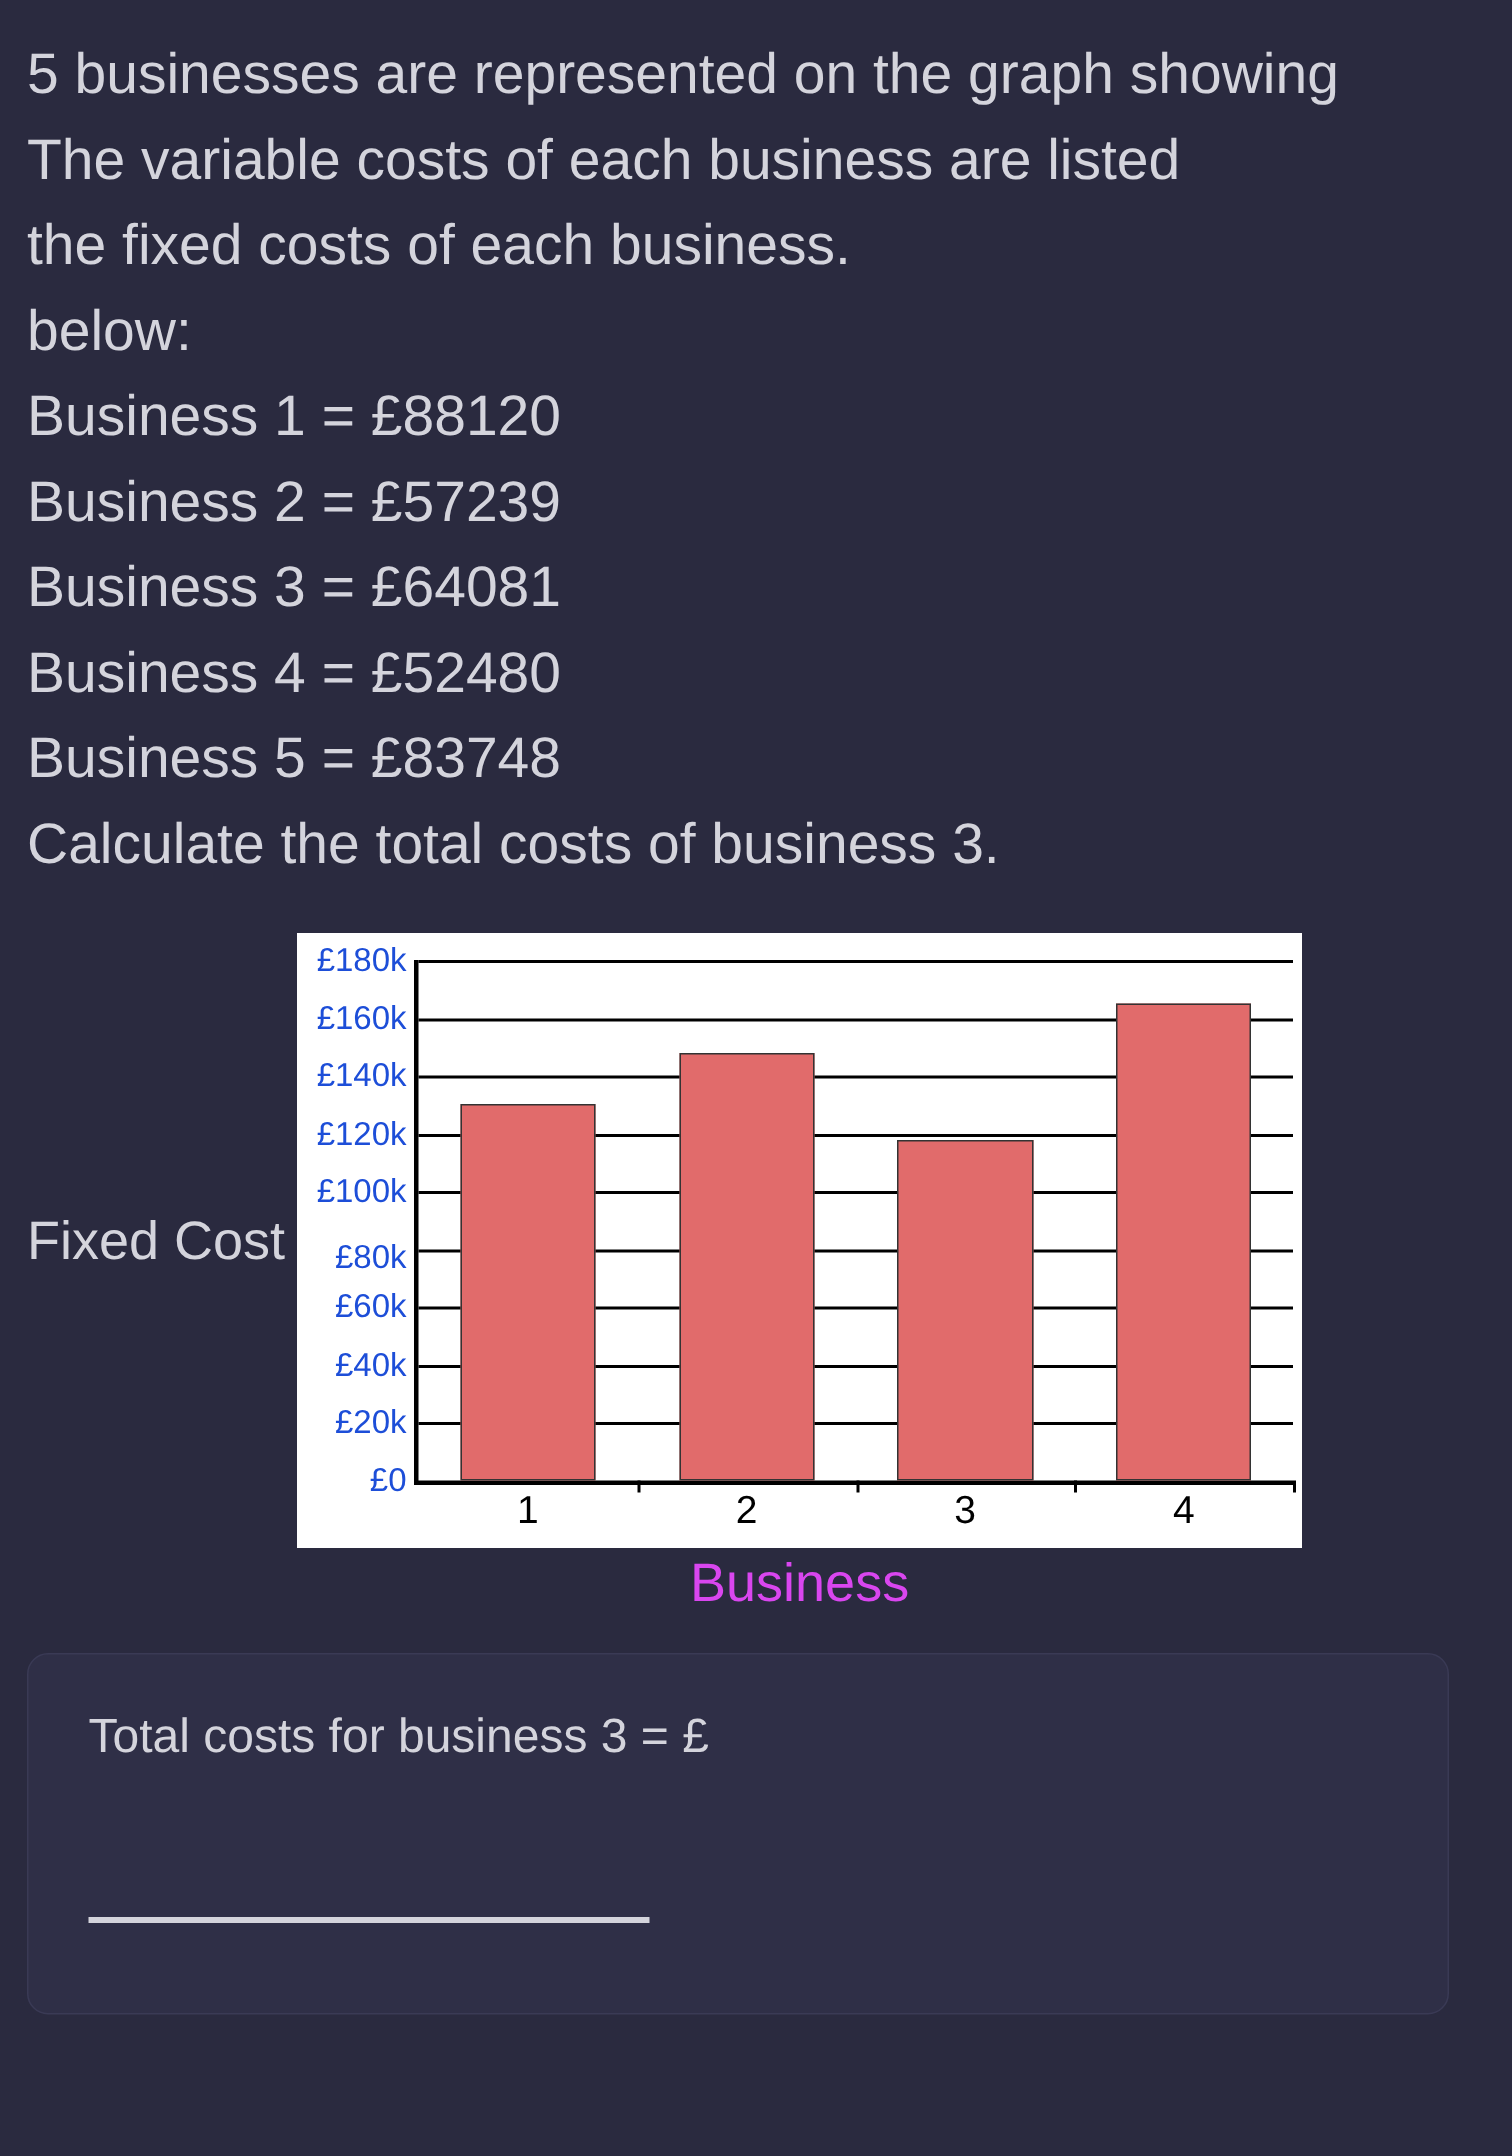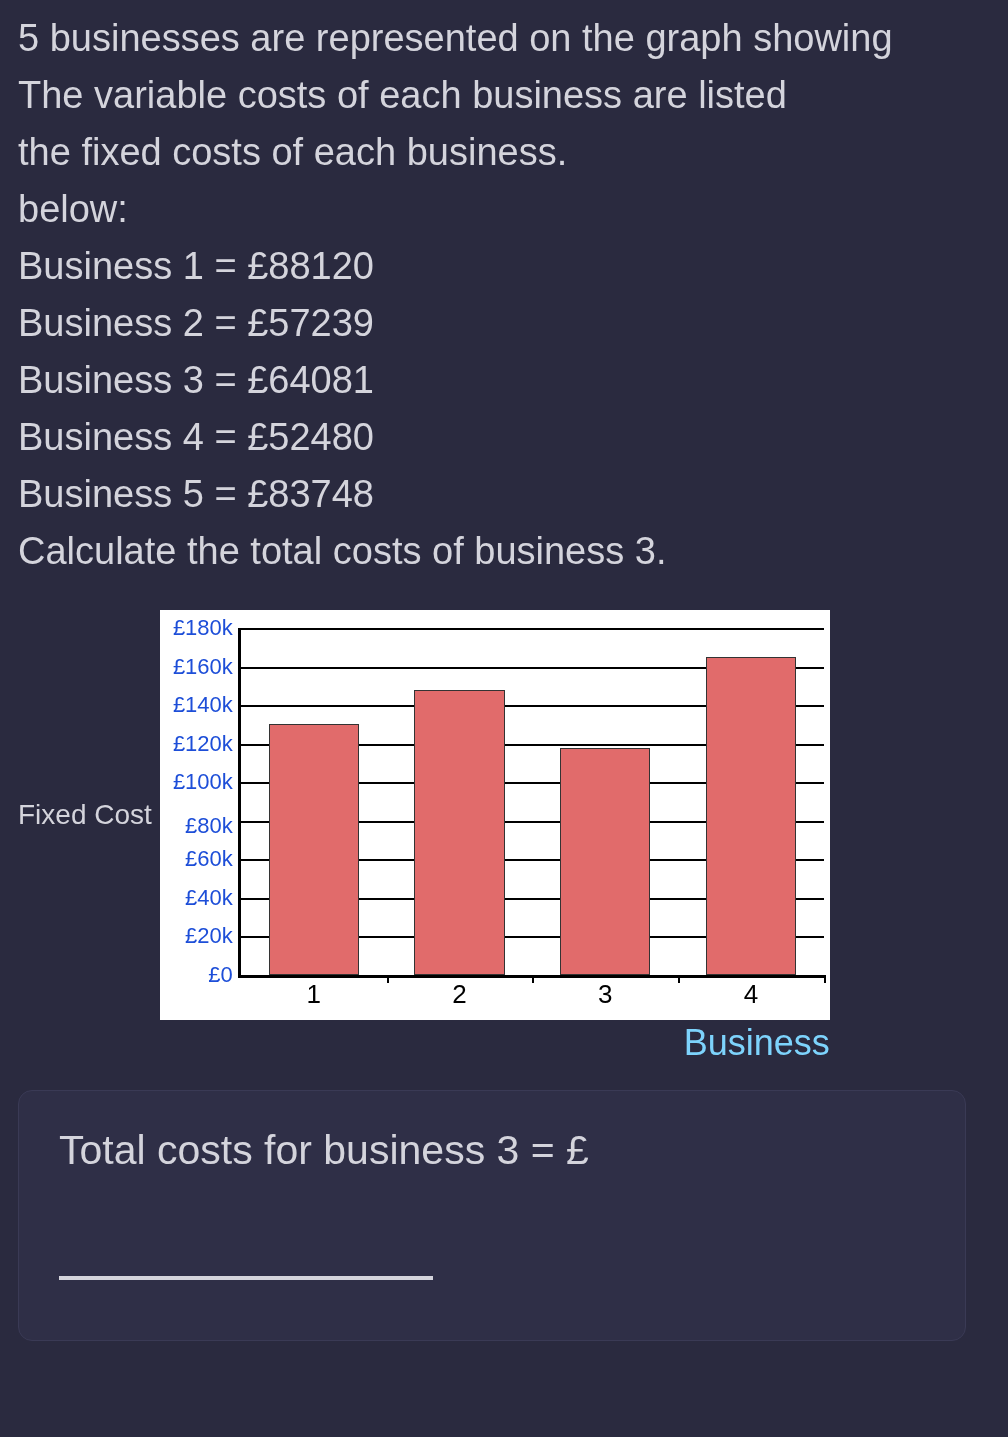--- a/index.html
+++ b/index.html
@@ -7,36 +7,37 @@
     padding: 0;
     background: #2a2a3f;
     color: #d8d8e0;
     font-family: Arial, Helvetica, sans-serif;
     width: 1008px;
   }
   .page {
     padding: 10px 18px 40px 18px;
     box-sizing: border-box;
     width: 984px;
+    margin-top: 12px;
   }
   .question-block {
     font-size: 38px;
     line-height: 1.5;
     color: #d4d4dc;
   }
   .question-block .line {
     display: block;
   }
   .chart-row {
     display: flex;
     align-items: center;
     margin-top: 30px;
   }
   .ylabel {
-    font-size: 28px;
+    font-size: 36px;
     color: #d4d4dc;
     margin-right: 8px;
     white-space: nowrap;
   }
   .chart-frame {
     background: #ffffff;
     color: #000;
     padding: 18px 10px 2px 8px;
     width: 670px;
     height: 410px;
@@ -88,37 +89,37 @@
     position: absolute;
     top: 100%;
     width: 0;
     height: 8px;
     border-left: 2px solid #000;
   }
   
   .xlabel-outer {
     position: absolute;
     left: 0; right: 0;
-    text-align: right;
+    text-align: center;
     font-size: 36px;
-    color: #7dd3fc;
+    color: #d946ef;
     bottom: -44px;
   }
   .chart-wrapper {
     position: relative;
   }
   .answer-card {
     margin-top: 70px;
     background: #2f2f47;
     border: 1px solid #3a3a55;
     border-radius: 14px;
     padding: 36px 40px 60px 40px;
   }
   .answer-prompt {
-    font-size: 41px;
+    font-size: 32px;
     color: #d4d4dc;
   }
   .answer-input-wrap {
     margin-top: 60px;
   }
   .answer-input {
     background: transparent;
     border: none;
     border-bottom: 4px solid #d4d4dc;
     width: 370px;

